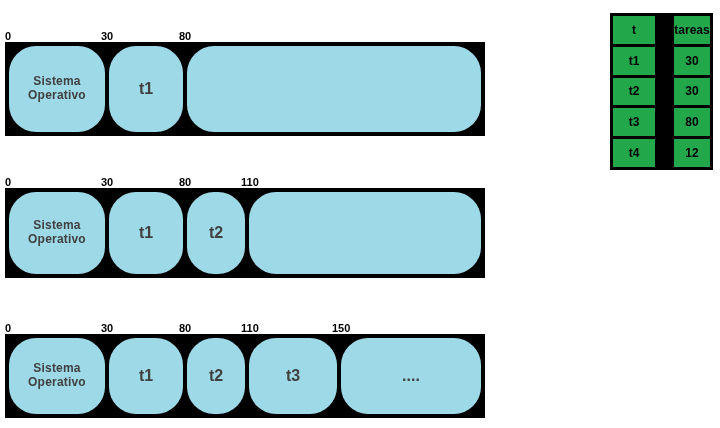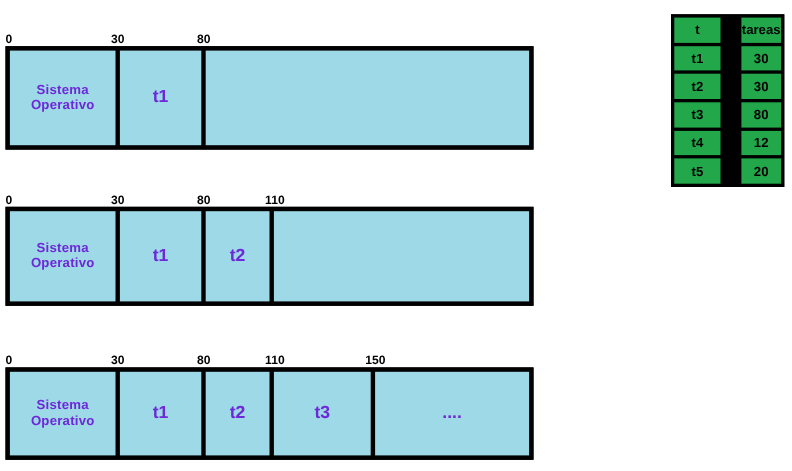--- a/index.html
+++ b/index.html
@@ -45,28 +45,29 @@
     box-sizing: border-box;
     border: 4px solid #000000;
     background: #000000;
     display: flex;
     flex-direction: row;
   }
 
   .seg {
     box-sizing: border-box;
     background: #9ed9e8;
-    color: #6d28d9;
+    color: #404040;
     display: flex;
     align-items: center;
     justify-content: center;
     text-align: center;
     font-weight: bold;
     line-height: 1.15;
     overflow: hidden;
+    border-radius: 27px;
   }
   .seg + .seg {
     margin-left: 4px;
   }
   .seg.os {
     font-size: 12px;
     letter-spacing: 0.2px;
   }
   .seg.task {
     font-size: 16px;
@@ -189,17 +190,13 @@
     <div class="t-cell c1">30</div>
   </div>
   <div class="t-row">
     <div class="t-cell c0">t3</div>
     <div class="t-cell c1">80</div>
   </div>
   <div class="t-row">
     <div class="t-cell c0">t4</div>
     <div class="t-cell c1">12</div>
   </div>
-  <div class="t-row">
-    <div class="t-cell c0">t5</div>
-    <div class="t-cell c1">20</div>
-  </div>
 </div>
 
 </body></html>

